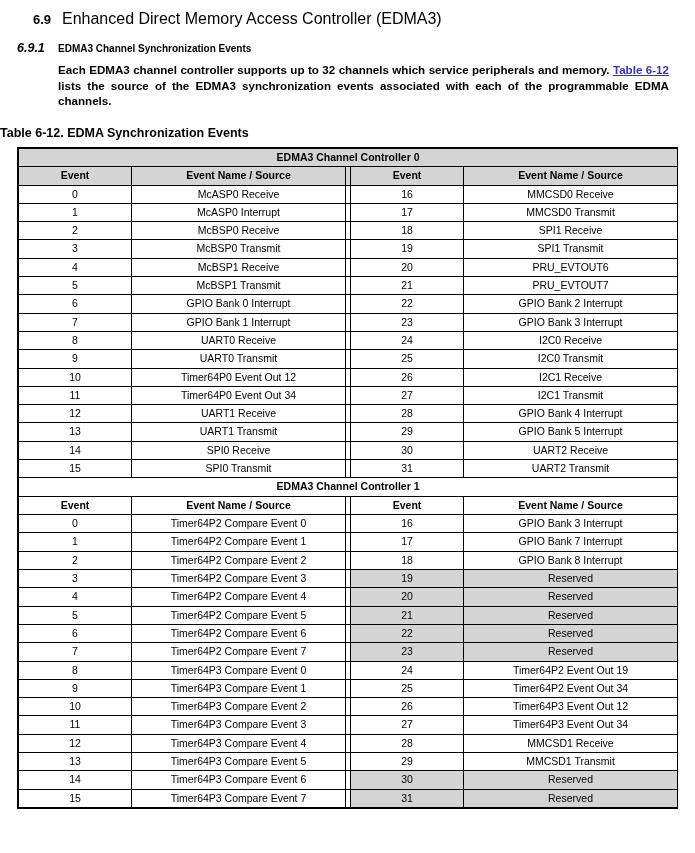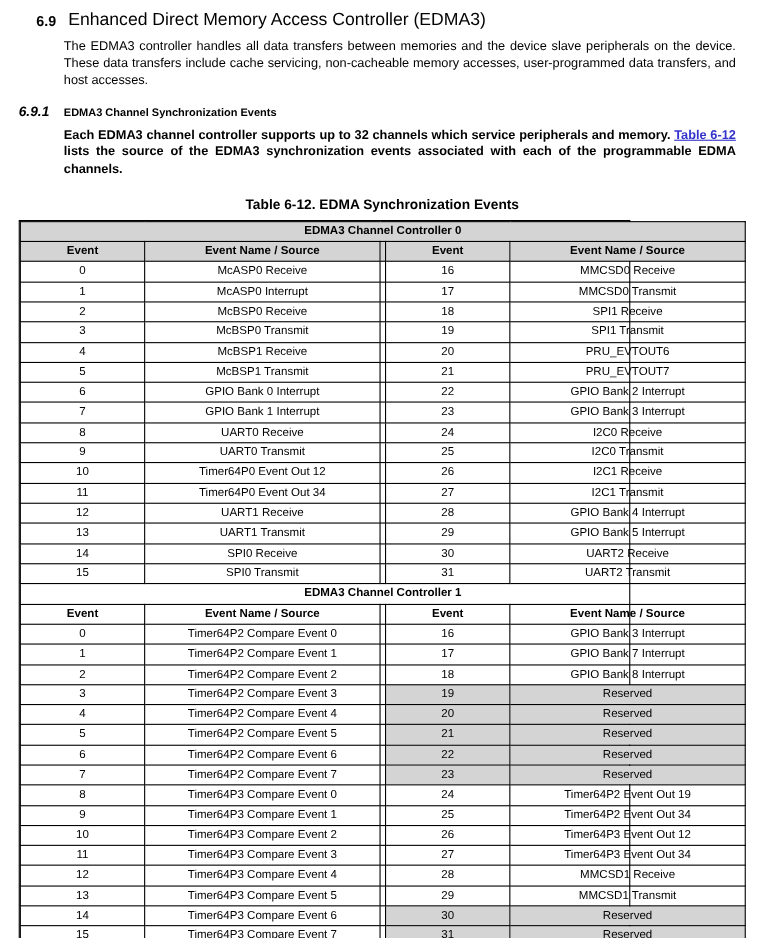--- a/index.html
+++ b/index.html
@@ -66,30 +66,30 @@
     text-align: justify;
     text-justify: inter-word;
   }
   .para.tight { padding-top: 7px; font-weight: bold; }
   .link {
     color: #3333cc;
   }
 
   
   .tbl-caption {
-    text-align: center;
+    text-align: left;
     font-size: 12.5px;
     font-weight: bold;
     margin: 0;
     padding: 17px 0 7px 0;
   }
 
   
   .tbl-wrap {
-    width: 556px;
+    width: 661px;
     margin: 0 auto 0 17px;
     border: 1.2px solid #000;
     box-sizing: border-box;
   }
 
   table.evt {
     border-collapse: collapse;
     width: 100%;
     table-layout: fixed;
     font-size: 10.5px;
@@ -134,21 +134,20 @@
 </head>
 <body>
 
 <div>
 
   <h1 class="sec-head">
     <span class="num">6.9</span>
     <span class="title">Enhanced Direct Memory Access Controller (EDMA3)</span>
   </h1>
 
-  <p class="para">The EDMA3 controller handles all data transfers between memories and the device slave peripherals on the device. These data transfers include cache servicing, non-cacheable memory accesses, user-programmed data transfers, and host accesses.</p>
 
   <h2 class="sub-head">
     <span class="num">6.9.1</span>
     <span class="title">EDMA3 Channel Synchronization Events</span>
   </h2>
 
   <p class="para tight"><span>Each EDMA3 channel controller supports up to 32 channels which service peripherals and memory. </span><a class="link" href="#">Table 6-12</a><span> lists the source of the EDMA3 synchronization events associated with each of the programmable EDMA channels.</span></p>
 
   <div class="tbl-caption">Table 6-12. EDMA Synchronization Events</div>
 

